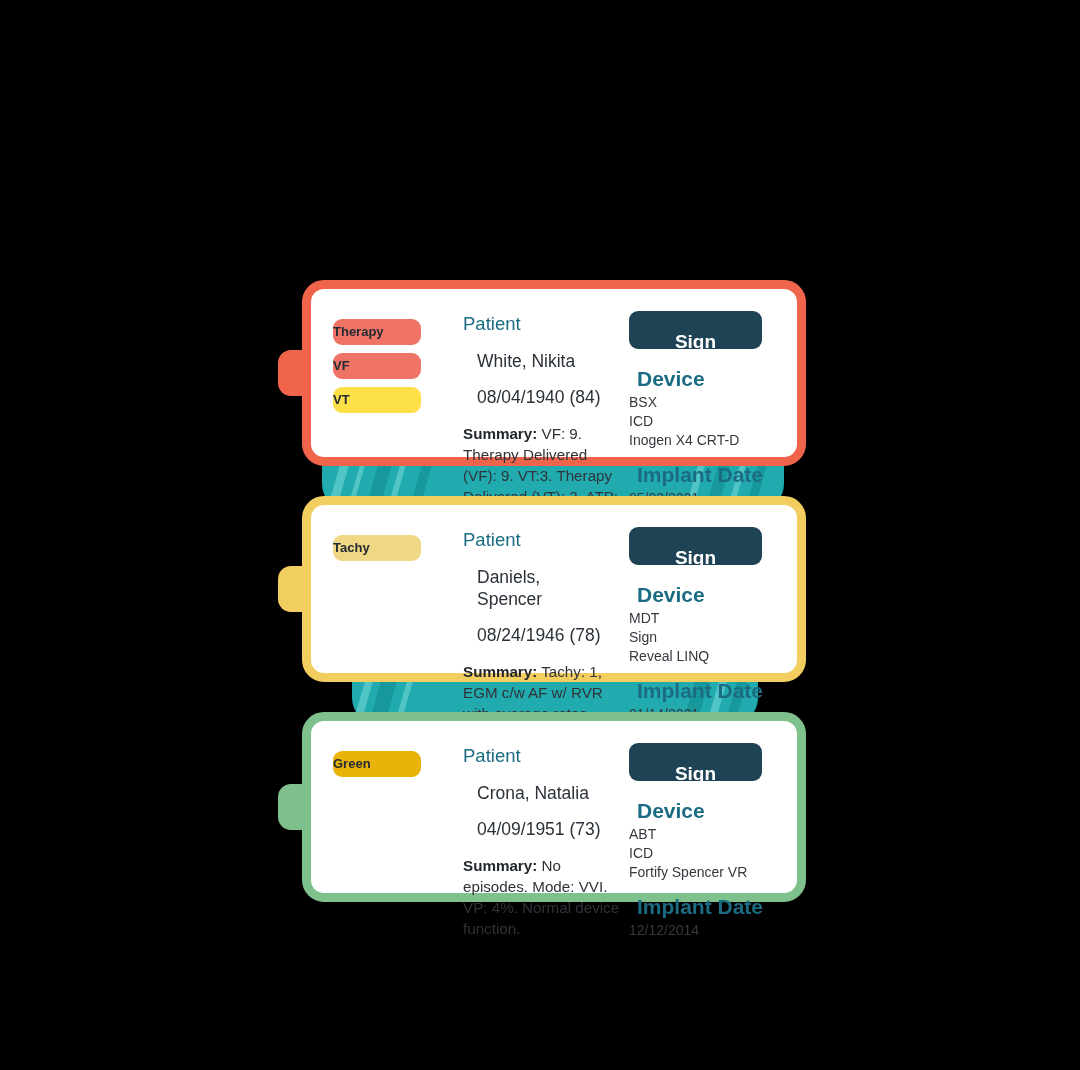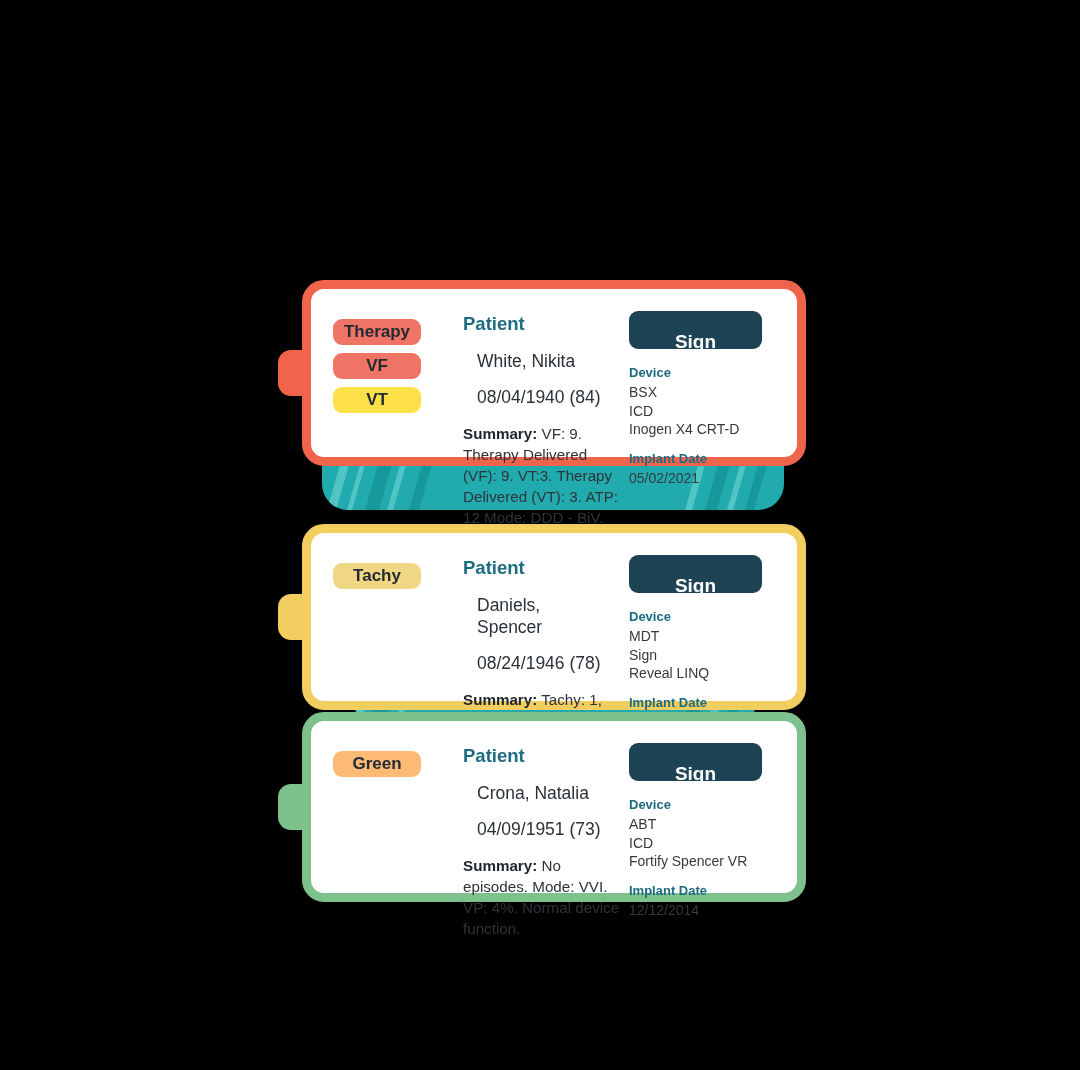--- a/index.html
+++ b/index.html
@@ -91,32 +91,31 @@
   }
 
   
   .badge {
     display: block;
     box-sizing: border-box;
     width: 88px;
     height: 26px;
     line-height: 26px;
     border-radius: 9px;
-    text-align: center;
-    font-size: 17px;
+    font-size: 13px;
     font-weight: bold;
     color: #222b33;
     margin-bottom: 8px;
   }
 
   
   .hdr {
     color: #1b6b82;
     font-size: 18.5px;
-    font-weight: bold;
+    font-weight: normal;
     line-height: 1.22;
     margin: 0 0 1px 0;
   }
   .strong-line {
     color: #2b3138;
     font-size: 17.5px;
     font-weight: normal;
     line-height: 1.26;
     margin: 14px;
   }
@@ -143,24 +142,24 @@
     font-weight: bold;
     text-align: center;
     border: none;
     cursor: pointer;
     font-family: "Liberation Sans", "DejaVu Sans", sans-serif;
     padding: 12px;
     margin-bottom: 16px;
   }
   .side-hdr {
     color: #1b6b82;
-    font-size: 13px;
+    font-size: 21px;
     font-weight: bold;
     line-height: 1.3;
-    margin: 0 0 1px 0;
+    margin: 0 0 1px 8px;
   }
   .side-line {
     color: #34393f;
     font-size: 14px;
     line-height: 1.33;
     margin: 0;
   }
   .side-gap { height: 12px; }
 </style>
 </head>
@@ -218,21 +217,21 @@
           <div class="side-line">Inogen X4 CRT-D</div>
           <div class="side-gap"></div>
           <div class="side-hdr">Implant Date</div>
           <div class="side-line">05/02/2021</div>
         </div>
 
       </div>
     </div>
   </div>
 
-  <div class="card-wrap" style="left:302px; top:524px; width:504px; height:186px;">
+  <div class="card-wrap" style="left:302px; top:496px; width:504px; height:186px;">
     <div class="nub" style="top:70px; background:#F2CE60;"></div>
     <div class="card" style="border-color:#F2CE60;">
       <div class="card-inner">
 
         <div class="col-badges">
           <span class="badge" style="background:#F0D783;">Tachy</span>
         </div>
 
         <div class="col-main">
           <div class="hdr">Patient</div>
@@ -258,21 +257,21 @@
       </div>
     </div>
   </div>
 
   <div class="card-wrap" style="left:302px; top:712px; width:504px; height:190px;">
     <div class="nub" style="top:72px; background:#7FC18C;"></div>
     <div class="card" style="border-color:#7FC18C;">
       <div class="card-inner">
 
         <div class="col-badges">
-          <span class="badge" style="background:#fdba74;">Green</span>
+          <span class="badge" style="background:#eab308;">Green</span>
         </div>
 
         <div class="col-main">
           <div class="hdr">Patient</div>
           <div class="strong-line">Crona, Natalia</div>
           <div class="strong-line">04/09/1951 (73)</div>
           <div class="summary">
             <span class="lbl">Summary:</span>
             <span>No episodes. Mode: VVI. VP: 4%. Normal device function.</span>
           </div>

